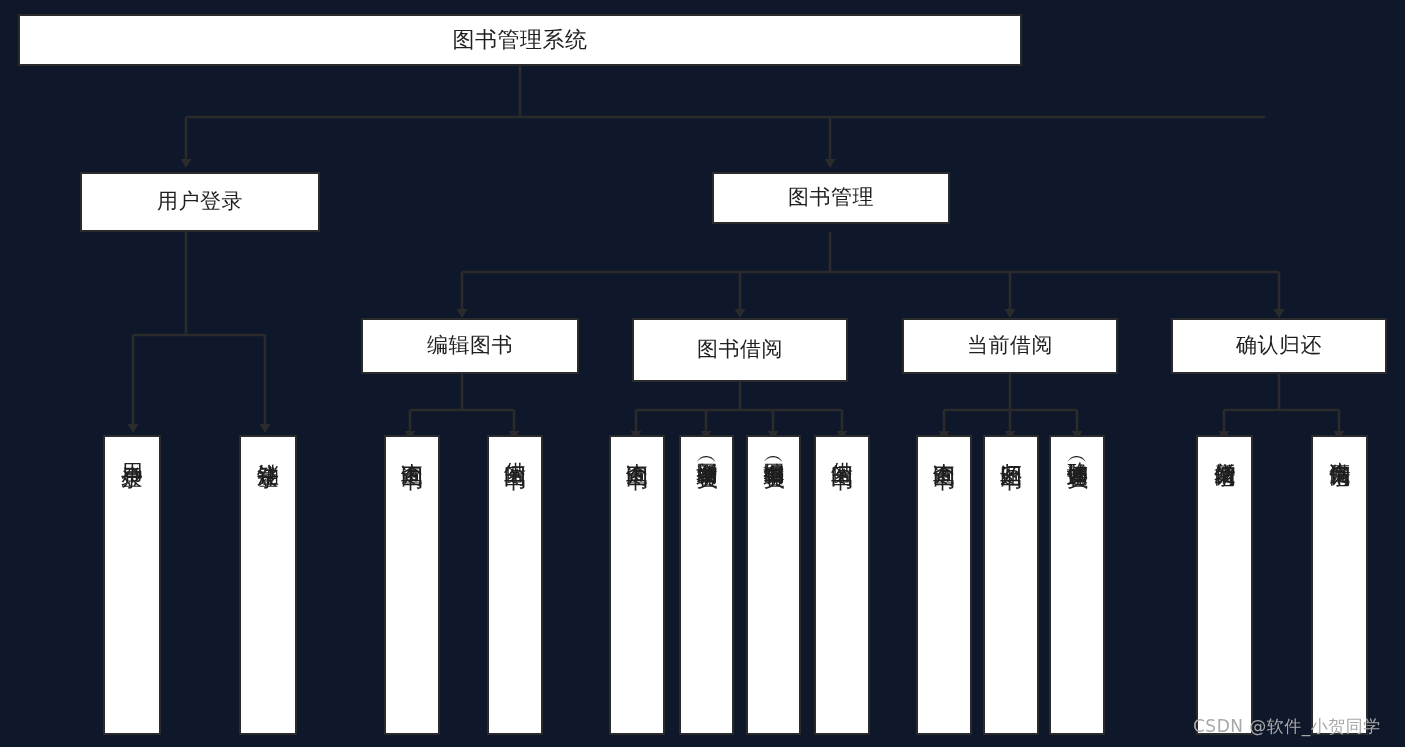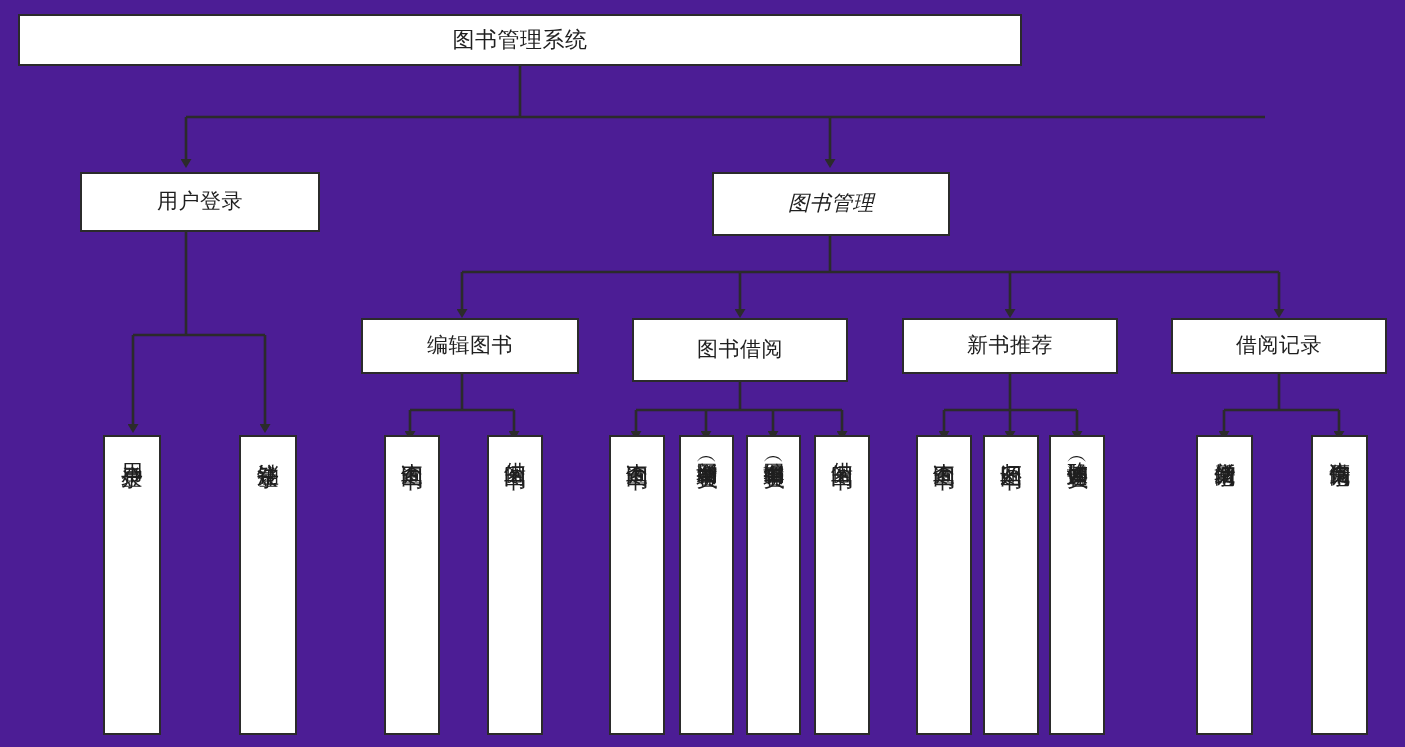--- a/index.html
+++ b/index.html
@@ -5,21 +5,21 @@
 <style>
   html,body{margin:0;padding:0;background:#ffffff;}
   body{
     font-family:"DejaVu Sans","Liberation Sans",sans-serif;
     color:#1d1d1d;
   }
   #canvas{
     position:relative;
     width:1405px;
     height:747px;
-    background:#4c1d95;
+    background:#0f172a;
     overflow:hidden;
   }
   #edge-layer{
     position:absolute;
     left:0; top:0;
     width:1405px; height:747px;
     pointer-events:none;
   }
   .node{
     position:absolute;
@@ -125,35 +125,35 @@
     </g>
   </svg>
 
   <div class="node root horizontal" style="left:18px;top:14px;width:1004px;height:52px;">
     <span class="label">图书管理系统</span>
   </div>
 
   <div class="node horizontal" style="left:80px;top:172px;width:240px;height:60px;">
     <span class="label">用户登录</span>
   </div>
-  <div class="node horizontal" style="left:712px;top:172px;width:238px;height:64px;font-style:italic;">
+  <div class="node horizontal" style="left:712px;top:172px;width:238px;height:52px;">
     <span class="label">图书管理</span>
   </div>
 
   <div class="node horizontal" style="left:361px;top:318px;width:218px;height:56px;">
     <span class="label">编辑图书</span>
   </div>
   <div class="node horizontal" style="left:632px;top:318px;width:216px;height:64px;">
     <span class="label">图书借阅</span>
   </div>
   <div class="node horizontal" style="left:902px;top:318px;width:216px;height:56px;">
-    <span class="label">新书推荐</span>
+    <span class="label">当前借阅</span>
   </div>
   <div class="node horizontal" style="left:1171px;top:318px;width:216px;height:56px;">
-    <span class="label">借阅记录</span>
+    <span class="label">确认归还</span>
   </div>
 
   <div class="node vertical" style="left:103px;top:435px;width:58px;height:300px;">
     <span class="label">用户登录</span>
   </div>
   <div class="node vertical" style="left:239px;top:435px;width:58px;height:300px;">
     <span class="label">注销登录</span>
   </div>
 
   <div class="node vertical" style="left:384px;top:435px;width:56px;height:300px;">
@@ -186,14 +186,15 @@
     <span class="label">确认归还（管理员）</span>
   </div>
 
   <div class="node vertical tall" style="left:1196px;top:435px;width:57px;height:300px;">
     <span class="label">新增借阅记录</span>
   </div>
   <div class="node vertical tall" style="left:1311px;top:435px;width:57px;height:300px;">
     <span class="label">查询借阅记录</span>
   </div>
 
+  <div class="watermark" style="left:1193px;top:715px;">CSDN @软件_小贺同学</div>
 
 </div>
 
 </body></html>

